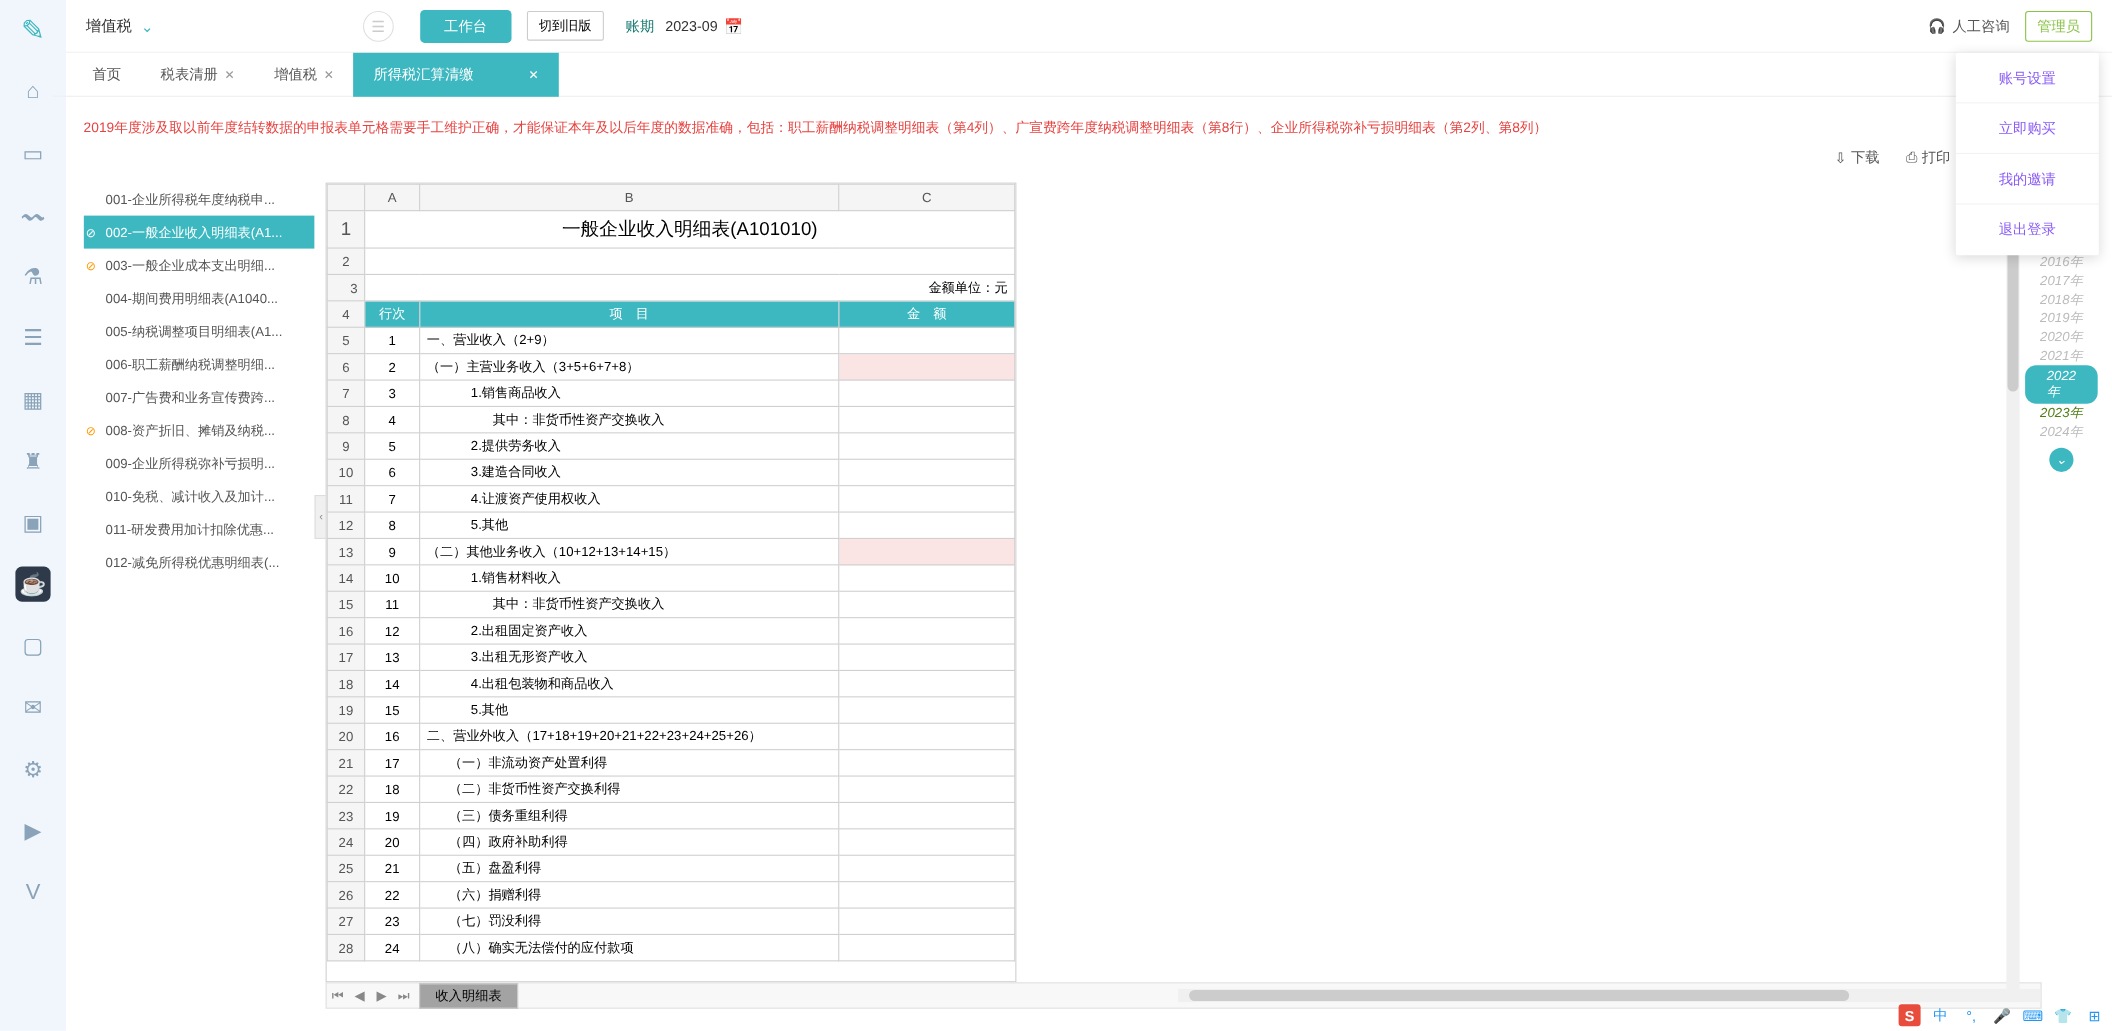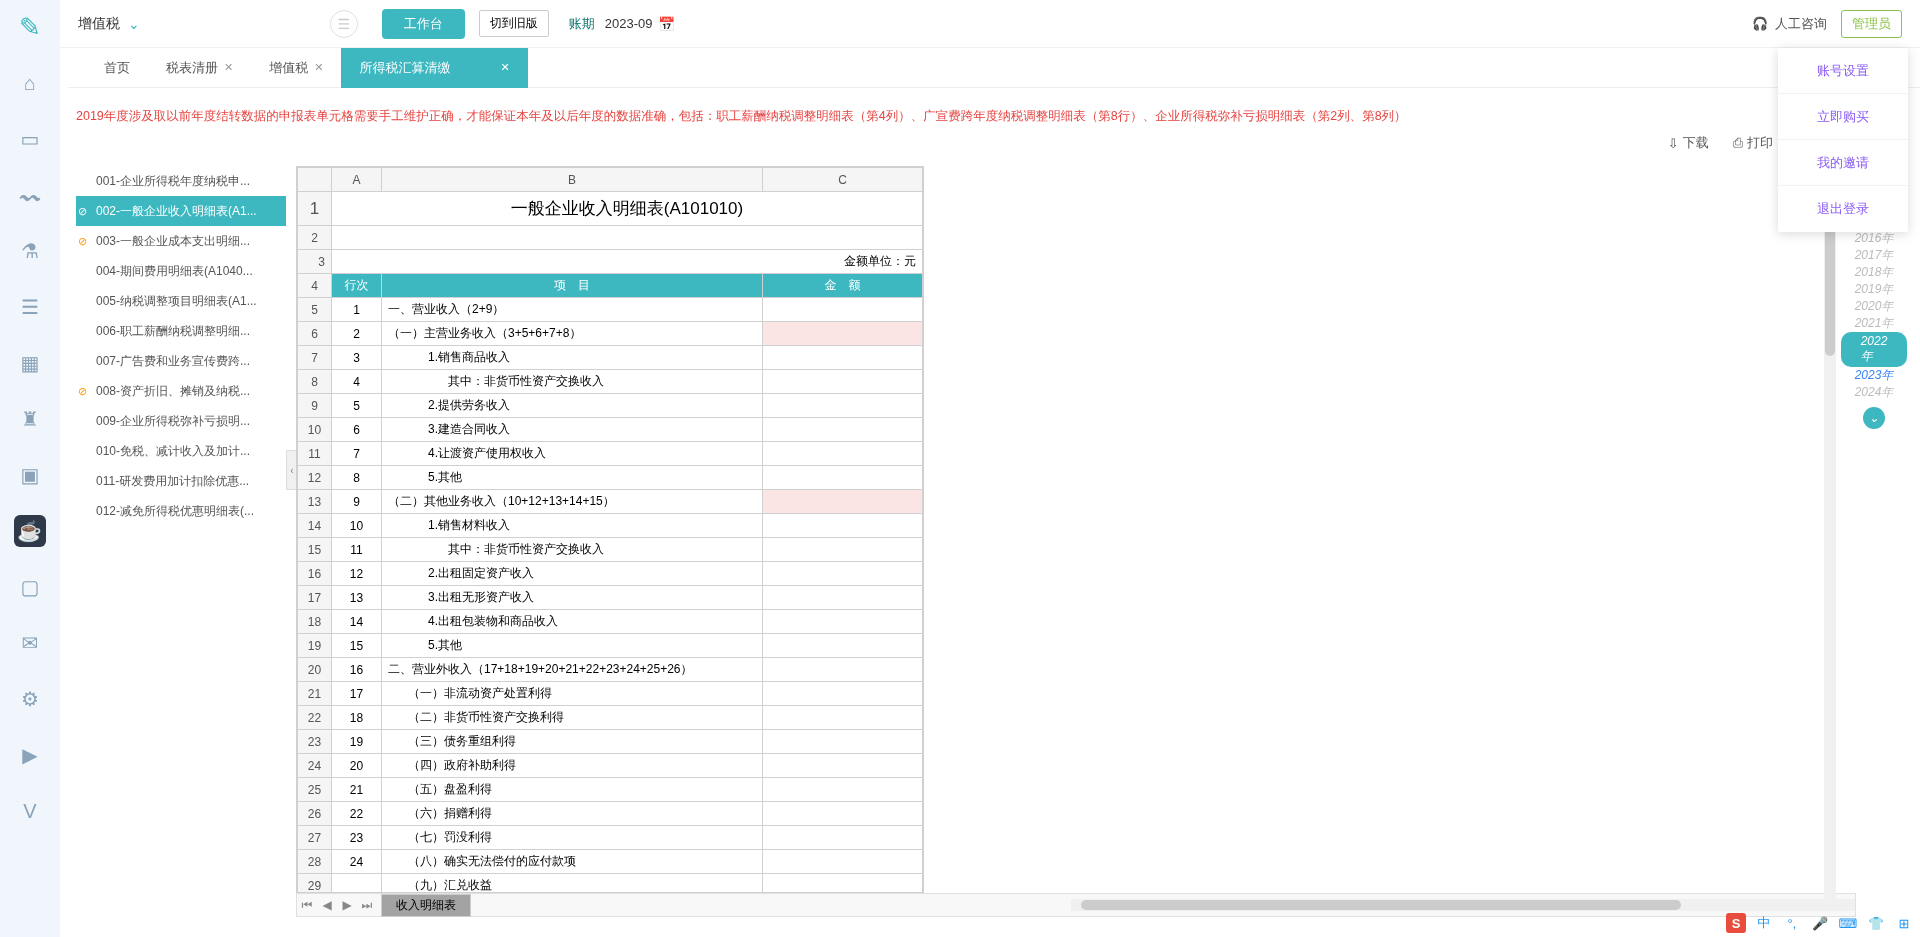--- a/index.html
+++ b/index.html
@@ -19,21 +19,21 @@
 .topbar .workbench { background: #3db8c1; color: #fff; border: none; padding: 6px 22px; border-radius: 4px; font-size: 13px; margin-right: 14px; }
 .topbar .old-ver { border: 1px solid #ccc; background: #fff; padding: 4px 10px; font-size: 12px; border-radius: 2px; margin-right: 20px; }
 .topbar .period-label { font-size: 13px; margin-right: 10px; color: #0f766e; }
 .topbar .period-val { font-size: 13px; color: #333; margin-right: 6px; }
 .topbar .cal-icon { color: #3db8c1; font-size: 14px; }
 .topbar .spacer { flex: 1; }
 .topbar .right-link { display: flex; align-items: center; gap: 6px; font-size: 13px; color: #555; margin-left: 16px; }
 .topbar .admin-btn { border: 1px solid #8bc34a; color: #8bc34a; padding: 4px 10px; border-radius: 3px; font-size: 13px; margin-left: 14px; }
 
 
-.tabs { position: absolute; left: 68px; top: 48px; right: 0; height: 40px; display: flex; align-items: center; border-bottom: 1px solid #eee; padding-left: 18px; }
+.tabs { position: absolute; left: 48px; top: 48px; right: 0; height: 40px; display: flex; align-items: flex-start; border-bottom: 1px solid #eee; padding-left: 18px; }
 .tabs .tab { padding: 0 18px; height: 40px; display: flex; align-items: center; font-size: 13px; color: #555; cursor: pointer; }
 .tabs .tab .close { margin-left: 6px; color: #999; font-size: 11px; }
 .tabs .tab.active { background: #3db8c1; color: #fff; gap: 44px; }
 .tabs .tab.active .close { color: #fff; }
 
 
 .notice { position: absolute; left: 76px; top: 106px; right: 500px; font-size: 12.5px; color: #e64340; line-height: 1.7; }
 
 
 .tool-right { position: absolute; right: 82px; top: 134px; display: flex; gap: 24px; font-size: 13px; color: #555; }
@@ -64,21 +64,21 @@
 .sheet-tabs { position: absolute; left: 296px; bottom: 20px; width: 1560px; height: 24px; display: flex; align-items: center; background: #f8f8f8; border: 1px solid #e0e0e0; font-size: 12px; }
 .sheet-tabs .nav-arrows { display: flex; }
 .sheet-tabs .arrow { width: 20px; text-align: center; color: #888; cursor: pointer; }
 .sheet-tabs .sheet-tab { border: 1px solid #ccc; padding: 2px 14px; background: #a3a3a3; margin-left: 4px; }
 .sheet-tabs .hscroll { flex: 1; margin-left: 600px; height: 12px; background: #f0f0f0; position: relative; }
 .sheet-tabs .hscroll .thumb { position: absolute; left: 10px; width: 600px; height: 10px; top: 1px; background: #ccc; border-radius: 5px; }
 
 
 .year-panel { position: absolute; right: 16px; top: 230px; width: 60px; display: flex; flex-direction: column; align-items: center; font-style: italic; }
 .year-panel .year { font-size: 12px; color: #bbb; cursor: pointer; }
-.year-panel .year.curr { color: #3b82f6; }
+.year-panel .year.curr { color: #4d7c0f; }
 .year-panel .year.active { background: #3db8c1; color: #fff; padding: 2px 20px; border-radius: 10px; }
 .year-panel .down { width: 22px; height: 22px; border-radius: 50%; background: #3db8c1; color: #fff; display: flex; align-items: center; justify-content: center; font-size: 12px; margin-top: 6px; }
 
 
 .dropdown { position: absolute; right: 12px; top: 48px; width: 130px; background: #fff; box-shadow: 0 2px 12px rgba(0,0,0,.15); border-radius: 2px; z-index: 10; }
 .dropdown .dd-item { height: 46px; display: flex; align-items: center; justify-content: center; font-size: 13px; color: #8b5cf6; cursor: pointer; border-bottom: 1px solid #f2f2f2; }
 .dropdown .dd-item:last-child { border-bottom: none; }
 
 
 .ime-bar { position: absolute; right: 6px; bottom: 4px; display: flex; gap: 8px; align-items: center; }
@@ -371,26 +371,20 @@
           <td class="num-col">23</td>
           <td>&nbsp;&nbsp;&nbsp;&nbsp;&nbsp;&nbsp;（七）罚没利得</td>
           <td class="amt-col"></td>
         </tr>
         <tr>
           <td class="row-hdr">28</td>
           <td class="num-col">24</td>
           <td>&nbsp;&nbsp;&nbsp;&nbsp;&nbsp;&nbsp;（八）确实无法偿付的应付款项</td>
           <td class="amt-col"></td>
         </tr>
-        <tr>
-          <td class="row-hdr">29</td>
-          <td class="num-col"></td>
-          <td>&nbsp;&nbsp;&nbsp;&nbsp;&nbsp;&nbsp;（九）汇兑收益</td>
-          <td class="amt-col"></td>
-        </tr>
       </tbody>
     </table>
 </div>
 
 <div class="sheet-tabs">
   <div class="nav-arrows">
     <span class="arrow">⏮</span>
     <span class="arrow">◀</span>
     <span class="arrow">▶</span>
     <span class="arrow">⏭</span>

